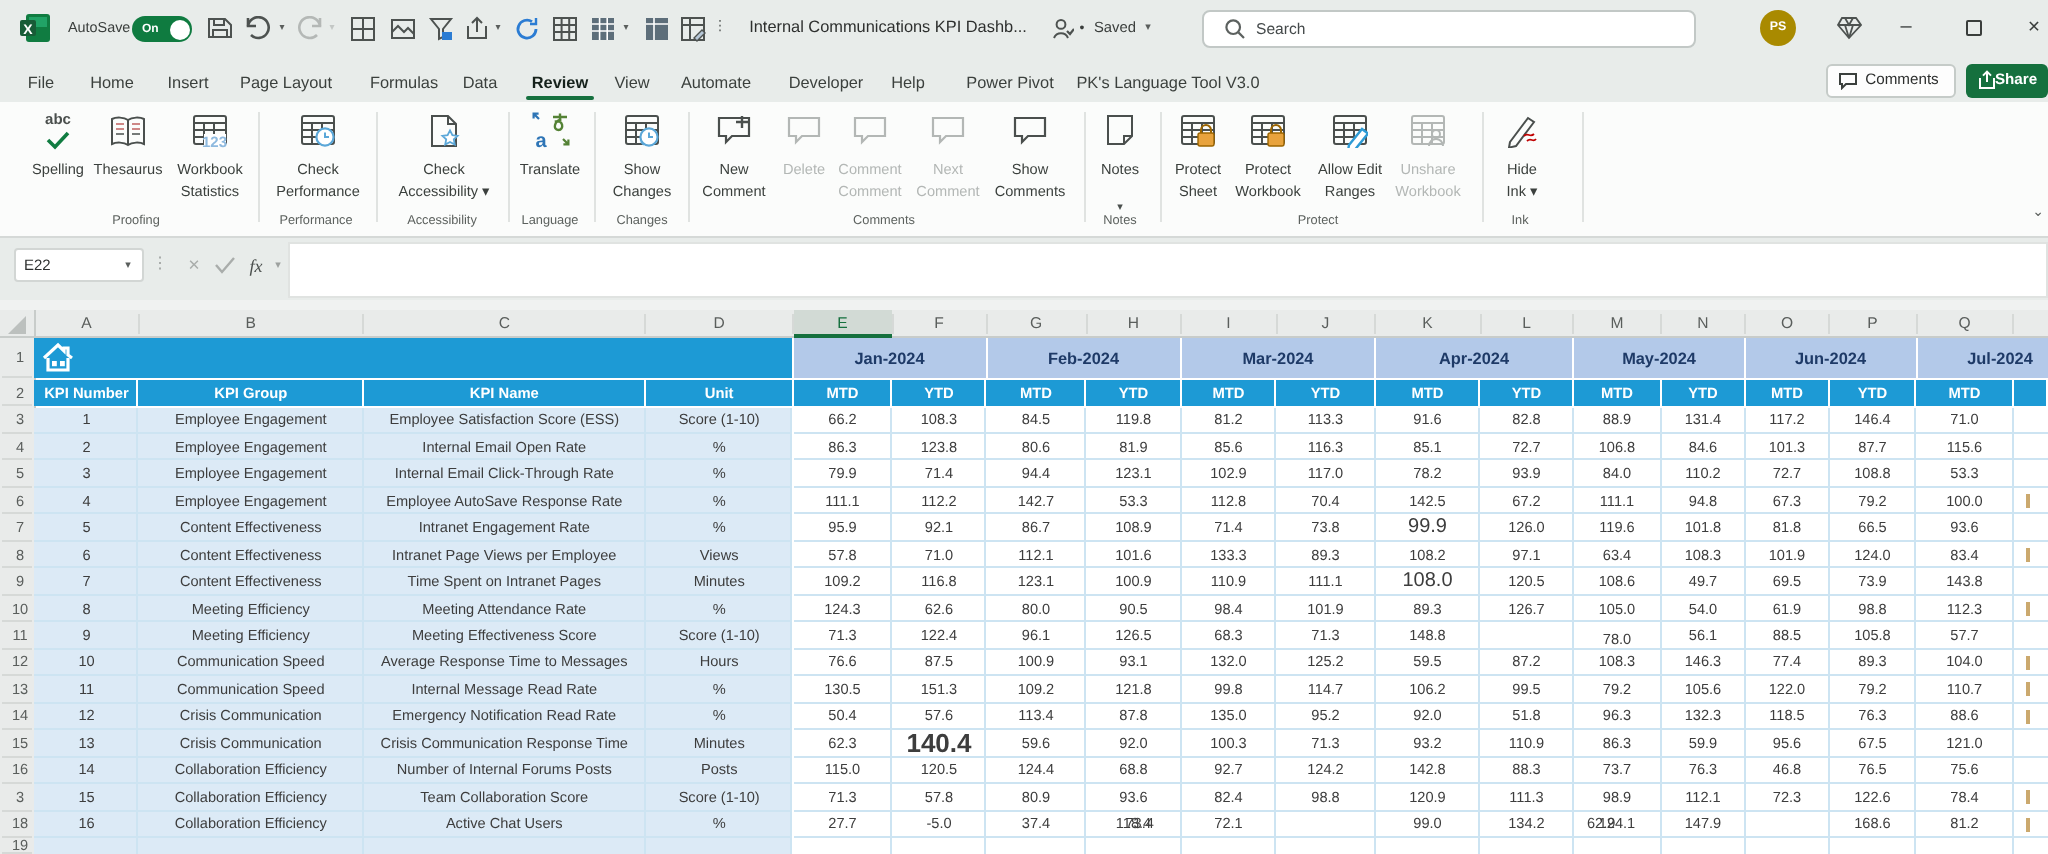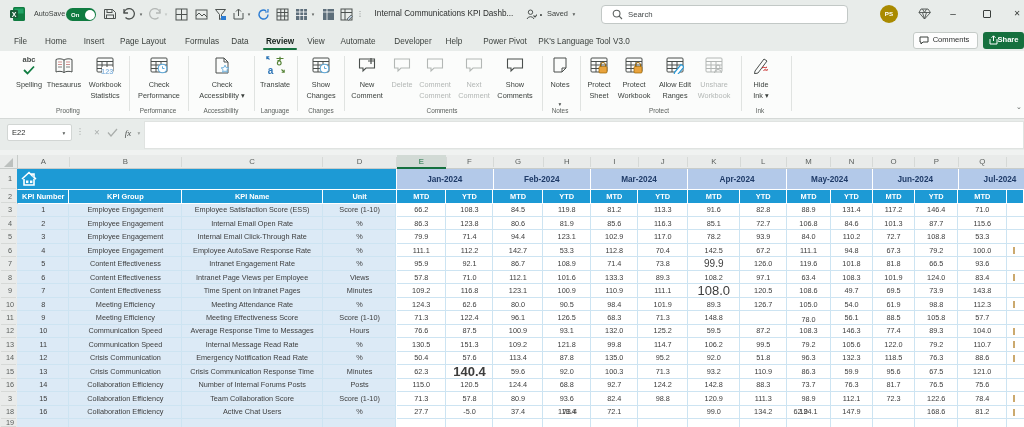--- a/index.html
+++ b/index.html
@@ -635,21 +635,21 @@
 <div class="abs" style="left:369.5px;top:286.055px;width:200px;height:10px;font-size:7.3px;color:#3d3d3d;font-weight:normal;text-align:center;line-height:10px;white-space:nowrap;">116.8</div>
 <div class="abs" style="left:493.0px;top:284.32px;width:50.0px;height:13.47px;background:#fff;border-right:1px solid #CDE4F2;border-bottom:1px solid #CDE4F2;"></div>
 <div class="abs" style="left:418.0px;top:286.055px;width:200px;height:10px;font-size:7.3px;color:#3d3d3d;font-weight:normal;text-align:center;line-height:10px;white-space:nowrap;">123.1</div>
 <div class="abs" style="left:543.0px;top:284.32px;width:47.5px;height:13.47px;background:#fff;border-right:1px solid #CDE4F2;border-bottom:1px solid #CDE4F2;"></div>
 <div class="abs" style="left:466.75px;top:286.055px;width:200px;height:10px;font-size:7.3px;color:#3d3d3d;font-weight:normal;text-align:center;line-height:10px;white-space:nowrap;">100.9</div>
 <div class="abs" style="left:590.5px;top:284.32px;width:47.5px;height:13.47px;background:#fff;border-right:1px solid #CDE4F2;border-bottom:1px solid #CDE4F2;"></div>
 <div class="abs" style="left:514.25px;top:286.055px;width:200px;height:10px;font-size:7.3px;color:#3d3d3d;font-weight:normal;text-align:center;line-height:10px;white-space:nowrap;">110.9</div>
 <div class="abs" style="left:638.0px;top:284.32px;width:49.5px;height:13.47px;background:#fff;border-right:1px solid #CDE4F2;border-bottom:1px solid #CDE4F2;"></div>
 <div class="abs" style="left:562.75px;top:286.055px;width:200px;height:10px;font-size:7.3px;color:#3d3d3d;font-weight:normal;text-align:center;line-height:10px;white-space:nowrap;">111.1</div>
 <div class="abs" style="left:687.5px;top:284.32px;width:52.5px;height:13.47px;background:#fff;border-right:1px solid #CDE4F2;border-bottom:1px solid #CDE4F2;"></div>
-<div class="abs" style="left:613.75px;top:286.055px;width:200px;height:10px;font-size:13px;color:#3d3d3d;font-weight:normal;text-align:center;line-height:10px;white-space:nowrap;">108.0</div>
+<div class="abs" style="left:613.75px;top:286.055px;width:200px;height:10px;font-size:10px;color:#3d3d3d;font-weight:normal;text-align:center;line-height:10px;white-space:nowrap;">108.0</div>
 <div class="abs" style="left:740.0px;top:284.32px;width:46.5px;height:13.47px;background:#fff;border-right:1px solid #CDE4F2;border-bottom:1px solid #CDE4F2;"></div>
 <div class="abs" style="left:663.25px;top:286.055px;width:200px;height:10px;font-size:7.3px;color:#3d3d3d;font-weight:normal;text-align:center;line-height:10px;white-space:nowrap;">120.5</div>
 <div class="abs" style="left:786.5px;top:284.32px;width:44.0px;height:13.47px;background:#fff;border-right:1px solid #CDE4F2;border-bottom:1px solid #CDE4F2;"></div>
 <div class="abs" style="left:708.5px;top:286.055px;width:200px;height:10px;font-size:7.3px;color:#3d3d3d;font-weight:normal;text-align:center;line-height:10px;white-space:nowrap;">108.6</div>
 <div class="abs" style="left:830.5px;top:284.32px;width:42.0px;height:13.47px;background:#fff;border-right:1px solid #CDE4F2;border-bottom:1px solid #CDE4F2;"></div>
 <div class="abs" style="left:751.5px;top:286.055px;width:200px;height:10px;font-size:7.3px;color:#3d3d3d;font-weight:normal;text-align:center;line-height:10px;white-space:nowrap;">49.7</div>
 <div class="abs" style="left:872.5px;top:284.32px;width:42.0px;height:13.47px;background:#fff;border-right:1px solid #CDE4F2;border-bottom:1px solid #CDE4F2;"></div>
 <div class="abs" style="left:793.5px;top:286.055px;width:200px;height:10px;font-size:7.3px;color:#3d3d3d;font-weight:normal;text-align:center;line-height:10px;white-space:nowrap;">69.5</div>
 <div class="abs" style="left:914.5px;top:284.32px;width:43.5px;height:13.47px;background:#fff;border-right:1px solid #CDE4F2;border-bottom:1px solid #CDE4F2;"></div>
 <div class="abs" style="left:836.25px;top:286.055px;width:200px;height:10px;font-size:7.3px;color:#3d3d3d;font-weight:normal;text-align:center;line-height:10px;white-space:nowrap;">73.9</div>
@@ -888,21 +888,21 @@
 <div class="abs" style="left:562.75px;top:380.345px;width:200px;height:10px;font-size:7.3px;color:#3d3d3d;font-weight:normal;text-align:center;line-height:10px;white-space:nowrap;">124.2</div>
 <div class="abs" style="left:687.5px;top:378.61px;width:52.5px;height:13.47px;background:#fff;border-right:1px solid #CDE4F2;border-bottom:1px solid #CDE4F2;"></div>
 <div class="abs" style="left:613.75px;top:380.345px;width:200px;height:10px;font-size:7.3px;color:#3d3d3d;font-weight:normal;text-align:center;line-height:10px;white-space:nowrap;">142.8</div>
 <div class="abs" style="left:740.0px;top:378.61px;width:46.5px;height:13.47px;background:#fff;border-right:1px solid #CDE4F2;border-bottom:1px solid #CDE4F2;"></div>
 <div class="abs" style="left:663.25px;top:380.345px;width:200px;height:10px;font-size:7.3px;color:#3d3d3d;font-weight:normal;text-align:center;line-height:10px;white-space:nowrap;">88.3</div>
 <div class="abs" style="left:786.5px;top:378.61px;width:44.0px;height:13.47px;background:#fff;border-right:1px solid #CDE4F2;border-bottom:1px solid #CDE4F2;"></div>
 <div class="abs" style="left:708.5px;top:380.345px;width:200px;height:10px;font-size:7.3px;color:#3d3d3d;font-weight:normal;text-align:center;line-height:10px;white-space:nowrap;">73.7</div>
 <div class="abs" style="left:830.5px;top:378.61px;width:42.0px;height:13.47px;background:#fff;border-right:1px solid #CDE4F2;border-bottom:1px solid #CDE4F2;"></div>
 <div class="abs" style="left:751.5px;top:380.345px;width:200px;height:10px;font-size:7.3px;color:#3d3d3d;font-weight:normal;text-align:center;line-height:10px;white-space:nowrap;">76.3</div>
 <div class="abs" style="left:872.5px;top:378.61px;width:42.0px;height:13.47px;background:#fff;border-right:1px solid #CDE4F2;border-bottom:1px solid #CDE4F2;"></div>
-<div class="abs" style="left:793.5px;top:380.345px;width:200px;height:10px;font-size:7.3px;color:#3d3d3d;font-weight:normal;text-align:center;line-height:10px;white-space:nowrap;">81.7</div>
+<div class="abs" style="left:793.5px;top:380.345px;width:200px;height:10px;font-size:7.3px;color:#3d3d3d;font-weight:normal;text-align:center;line-height:10px;white-space:nowrap;">46.8</div>
 <div class="abs" style="left:914.5px;top:378.61px;width:43.5px;height:13.47px;background:#fff;border-right:1px solid #CDE4F2;border-bottom:1px solid #CDE4F2;"></div>
 <div class="abs" style="left:836.25px;top:380.345px;width:200px;height:10px;font-size:7.3px;color:#3d3d3d;font-weight:normal;text-align:center;line-height:10px;white-space:nowrap;">76.5</div>
 <div class="abs" style="left:958.0px;top:378.61px;width:48.5px;height:13.47px;background:#fff;border-right:1px solid #CDE4F2;border-bottom:1px solid #CDE4F2;"></div>
 <div class="abs" style="left:882.25px;top:380.345px;width:200px;height:10px;font-size:7.3px;color:#3d3d3d;font-weight:normal;text-align:center;line-height:10px;white-space:nowrap;">75.6</div>
 <div class="abs" style="left:1006.5px;top:378.61px;width:17.5px;height:13.47px;background:#fff;border-bottom:1px solid #CDE4F2;"></div>
 <div class="abs" style="left:17.3px;top:392.08000000000004px;width:51.900000000000006px;height:13.47px;background:#DCEAF6;border-right:1px solid #CDE4F2;border-bottom:1px solid #CDE4F2;"></div>
 <div class="abs" style="left:-56.75px;top:393.81500000000005px;width:200px;height:10px;font-size:7.3px;color:#3d3d3d;font-weight:normal;text-align:center;line-height:10px;white-space:nowrap;">15</div>
 <div class="abs" style="left:69.2px;top:392.08000000000004px;width:112.39999999999999px;height:13.47px;background:#DCEAF6;border-right:1px solid #CDE4F2;border-bottom:1px solid #CDE4F2;"></div>
 <div class="abs" style="left:25.400000000000006px;top:393.81500000000005px;width:200px;height:10px;font-size:7.3px;color:#3d3d3d;font-weight:normal;text-align:center;line-height:10px;white-space:nowrap;">Collaboration Efficiency</div>
 <div class="abs" style="left:181.6px;top:392.08000000000004px;width:141.1px;height:13.47px;background:#DCEAF6;border-right:1px solid #CDE4F2;border-bottom:1px solid #CDE4F2;"></div>

